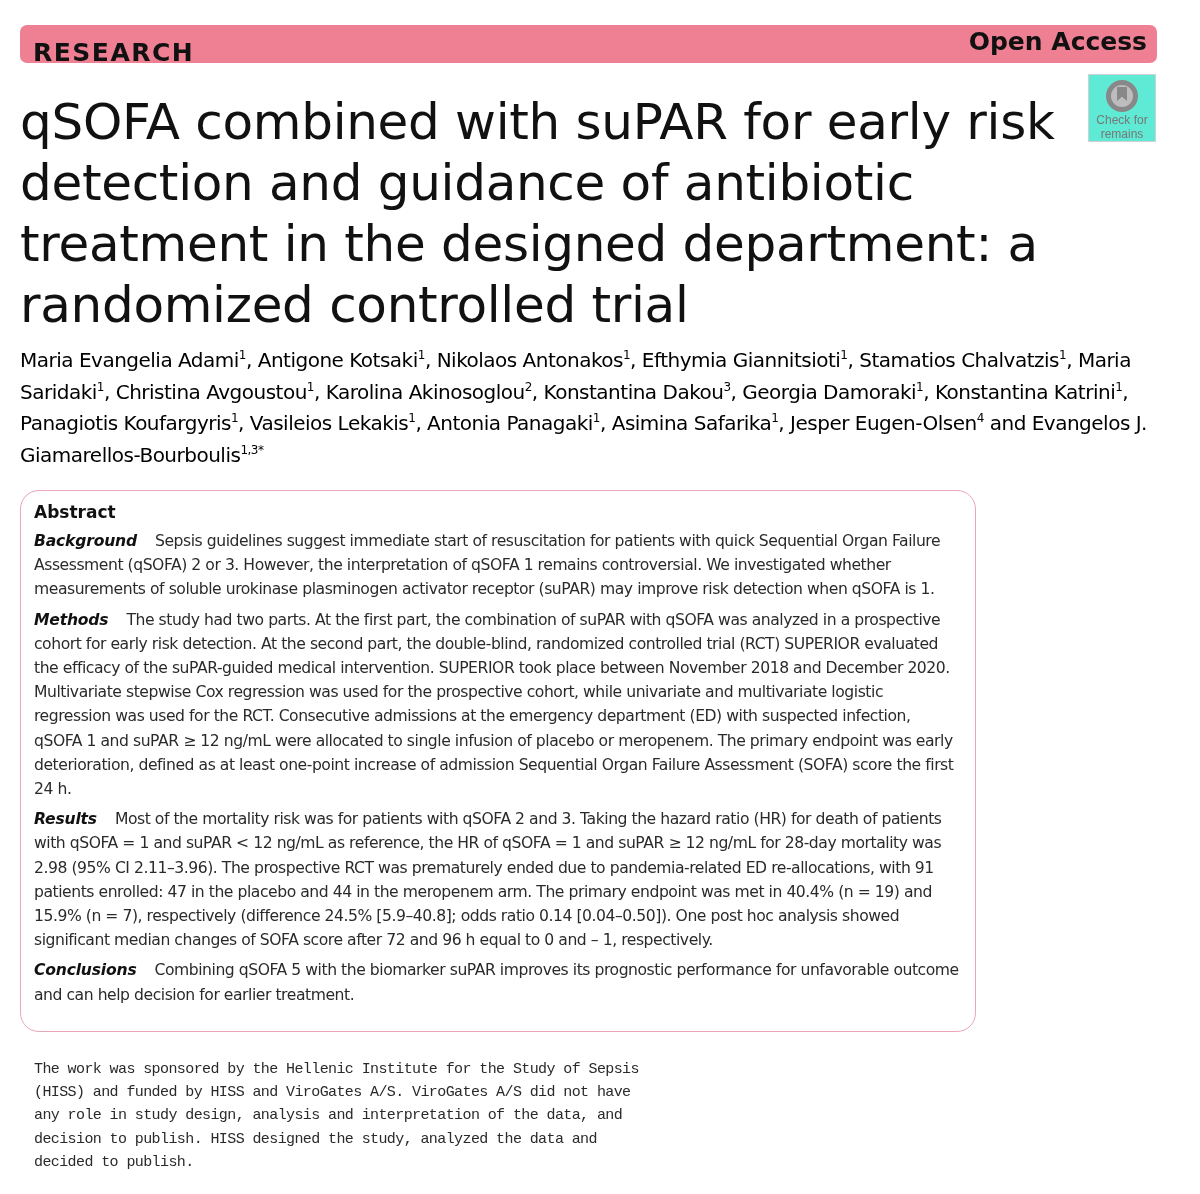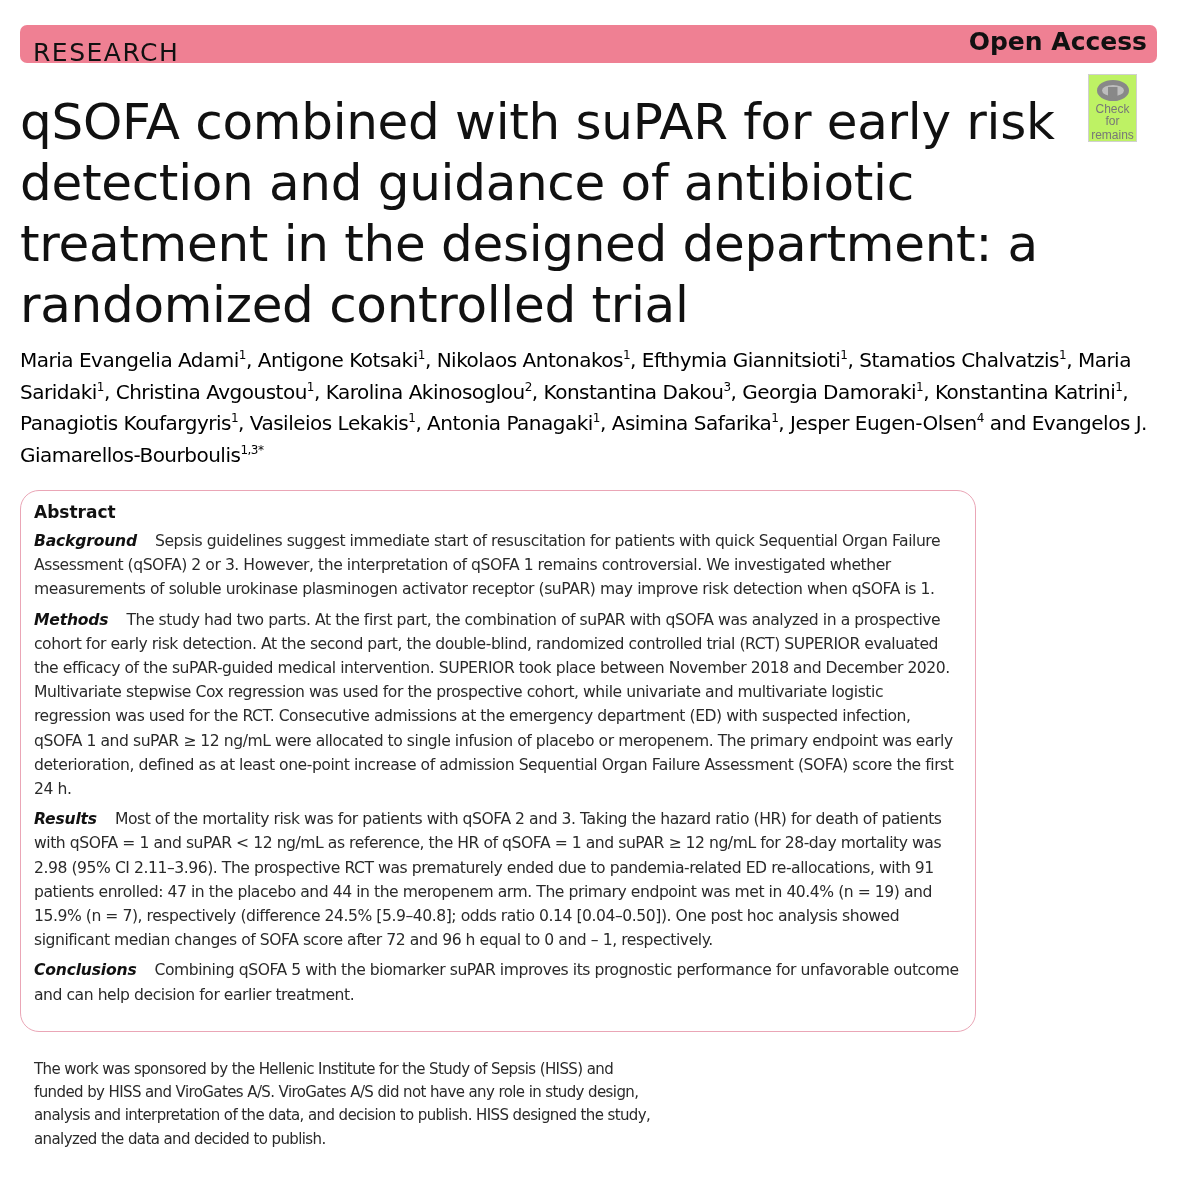--- a/index.html
+++ b/index.html
@@ -5,26 +5,26 @@
   * { margin: 0; padding: 0; box-sizing: border-box; }
   html, body { width: 1200px; height: 1194px; background: #ffffff; overflow: hidden; }
   body { font-family: "Liberation Sans", "DejaVu Sans", sans-serif; color: #1a1a1a; position: relative; }
 
   .banner {
     position: absolute; left: 20px; top: 25px; width: 1137px; height: 38px;
     background: #ef8093; border-radius: 7px;
     display: flex; align-items: center; justify-content: space-between;
     padding: 0 10px 0 13px;
   }
-  .banner .research { font-family: "DejaVu Sans", sans-serif; font-weight: normal; font-size: 25px; letter-spacing: 1.5px; color: #111; margin-top: 16px; text-align: right; }
+  .banner .research { font-family: "DejaVu Sans", sans-serif; font-weight: bold; font-size: 25px; letter-spacing: 1.5px; color: #111; margin-top: 16px; text-align: right; }
   .banner .oa { font-family: "DejaVu Sans", sans-serif; font-weight: bold; font-size: 25px; color: #111; margin-top: -6px; }
 
   .check-updates {
-    position: absolute; left: 1088px; top: 74px; width: 49px; height: 68px;
-    background: #bef264; border: 1px solid #d0d0d0;
+    position: absolute; left: 1088px; top: 74px; width: 68px; height: 68px;
+    background: #5eead4; border: 1px solid #d0d0d0;
     display: flex; flex-direction: column; align-items: center; justify-content: flex-start;
     padding-top: 5px;
   }
   .check-updates .ring {
     width: 32px; height: 32px; border-radius: 50%; border: 5px solid #888; position: relative;
     background: #bdbdbd;
   }
   .check-updates .ring::after {
     content: ""; position: absolute; left: 6px; top: 2px; width: 10px; height: 14px;
     background: #888; clip-path: polygon(0 0, 100% 0, 100% 100%, 50% 70%, 0 100%);
@@ -51,21 +51,21 @@
   }
   .abstract-title { font-family: "DejaVu Sans", sans-serif; font-weight: bold; font-size: 17px; line-height: 22px; color: #111; margin-bottom: 6px; }
   .section { font-family: "DejaVu Sans", sans-serif; font-size: 15.6px; line-height: 24.2px; color: #2a2a2a; margin-bottom: 6px; letter-spacing: -0.45px; }
   .section .head { font-weight: bold; color: #111; margin-right: 18px; letter-spacing: -0.2px; font-style: italic; }
 
   .funding {
     position: absolute; left: 34px; top: 1058px; width: 620px;
     font-family: "DejaVu Sans", sans-serif;
   }
   .funding .ft { font-weight: bold; font-size: 16px; line-height: 24px; color: #111; }
-  .funding .fb { font-size: 15px; line-height: 23.2px; color: #2a2a2a; letter-spacing: -0.6px; }
+  .funding .fb { font-size: 15px; line-height: 23.2px; color: #2a2a2a; letter-spacing: -0.6px; font-family: Liberation Mono, monospace; }
 </style>
 </head>
 <body>
 
 <div class="banner">
   <span class="research">RESEARCH</span>
   <span class="oa">Open Access</span>
 </div>
 
 <div class="check-updates">

